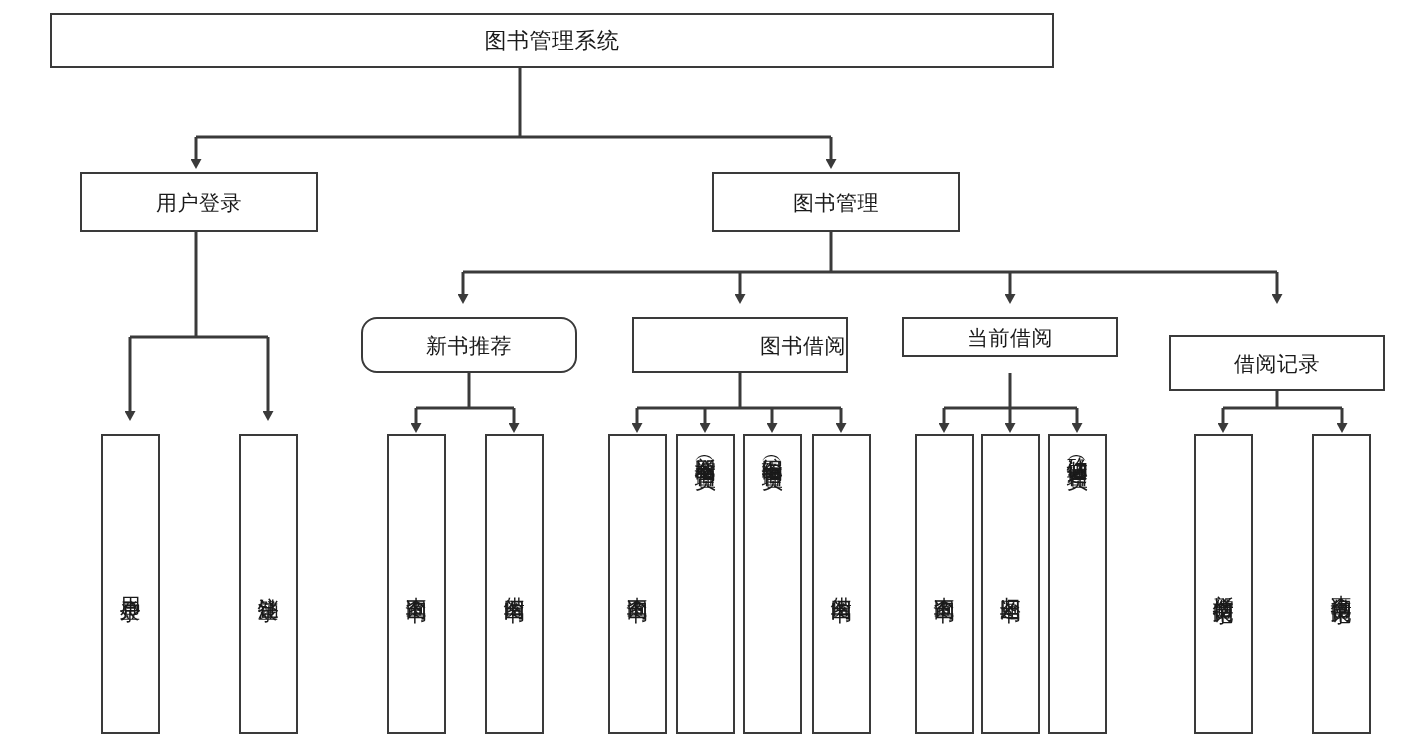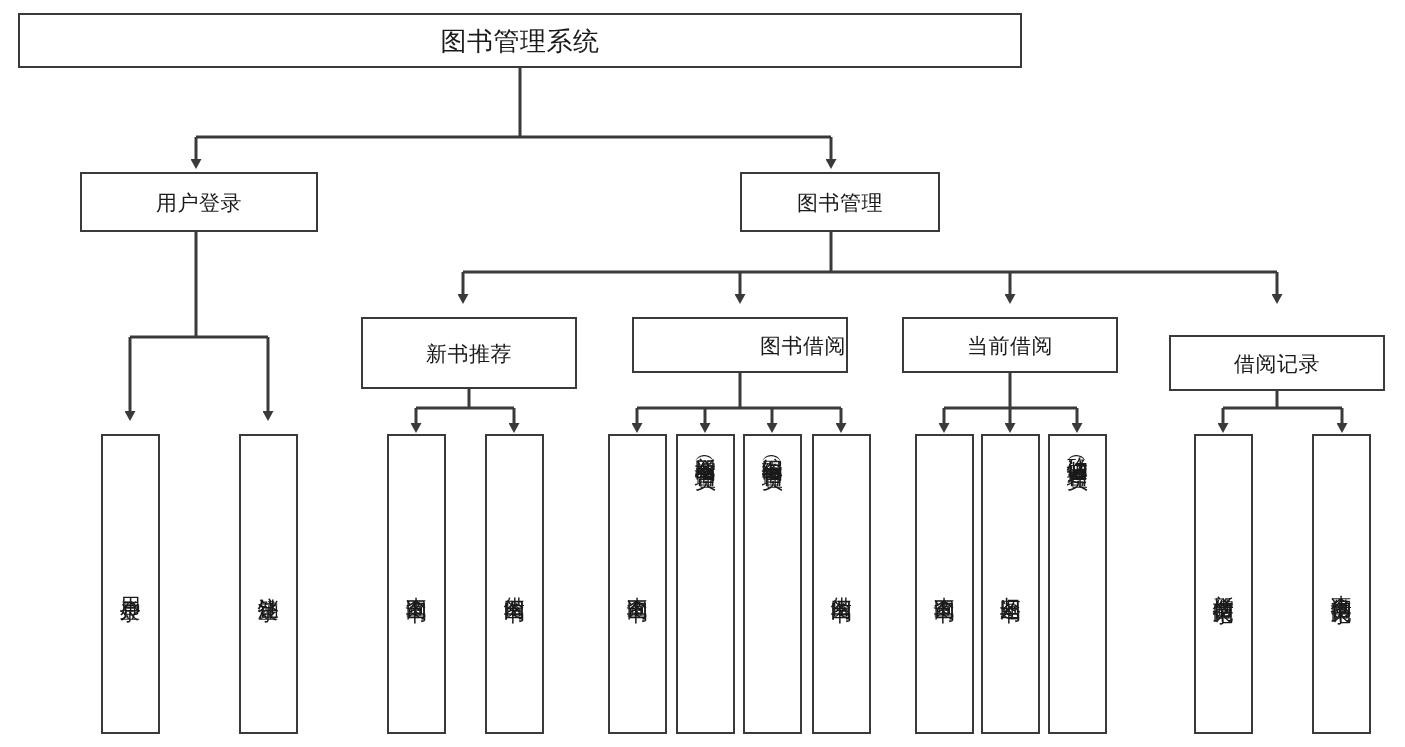--- a/index.html
+++ b/index.html
@@ -34,21 +34,21 @@
     justify-content: center;
     color: #1a1a1a;
   }
   .node.root,
   .node.lvl1,
   .node.lvl2 {
     font-size: 21px;
     line-height: 1;
     letter-spacing: 0.5px;
   }
-  .node.root { font-size: 26px; }
+  .node.root { font-size: 22px; margin-left: 32px; }
   .leaf {
     position: absolute;
     box-sizing: border-box;
     border: 2.5px solid #3a3a3a;
     background: #ffffff;
     display: flex;
     align-items: center;
     justify-content: center;
     overflow: hidden;
   }
@@ -130,31 +130,31 @@
     </g>
   </svg>
 
   <div class="node root" style="left:18px; top:13px; width:1004px; height:55px;">
     <span>图书管理系统</span>
   </div>
 
   <div class="node lvl1" style="left:80px; top:172px; width:238px; height:60px;">
     <span>用户登录</span>
   </div>
-  <div class="node lvl1" style="left:712px; top:172px; width:200px; height:60px;margin-left:28px;">
+  <div class="node lvl1" style="left:712px; top:172px; width:248px; height:60px;">
     <span>图书管理</span>
   </div>
 
-  <div class="node lvl2" style="left:361px; top:317px; width:216px; height:72px;">
+  <div class="node lvl2" style="left:361px; top:317px; width:216px; height:56px;border-radius:16px;">
     <span>新书推荐</span>
   </div>
   <div class="node lvl2" style="left:632px; top:317px; width:216px; height:56px;justify-content:flex-end;">
     <span>图书借阅</span>
   </div>
-  <div class="node lvl2" style="left:902px; top:317px; width:216px; height:56px;">
+  <div class="node lvl2" style="left:902px; top:317px; width:216px; height:40px;">
     <span>当前借阅</span>
   </div>
   <div class="node lvl2" style="left:1169px; top:317px; width:216px; height:56px;margin-top:18px;">
     <span>借阅记录</span>
   </div>
 
   <div class="leaf" style="left:101px; top:434px; width:59px; height:300px;">
     <span class="vtext">用户登录</span>
   </div>
   <div class="leaf" style="left:239px; top:434px; width:59px; height:300px;">

